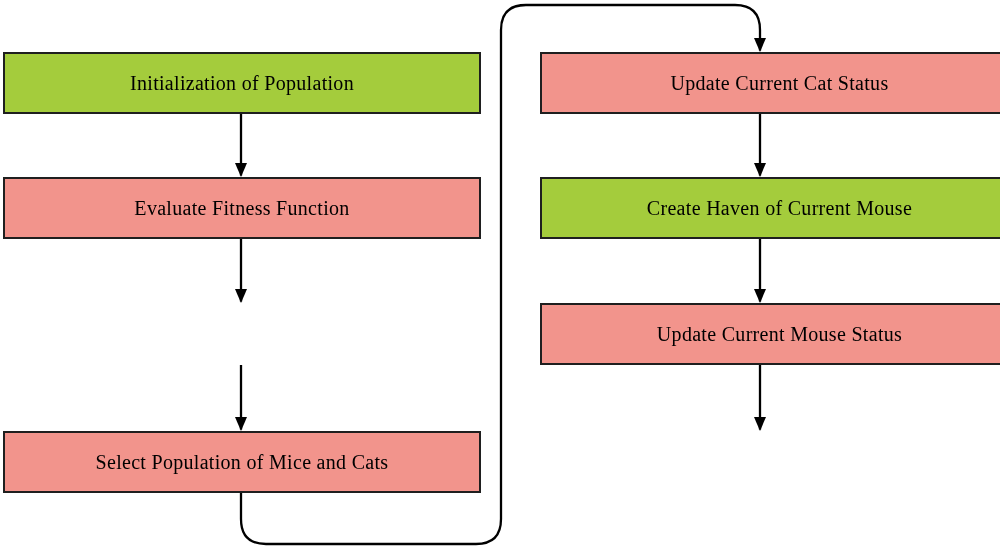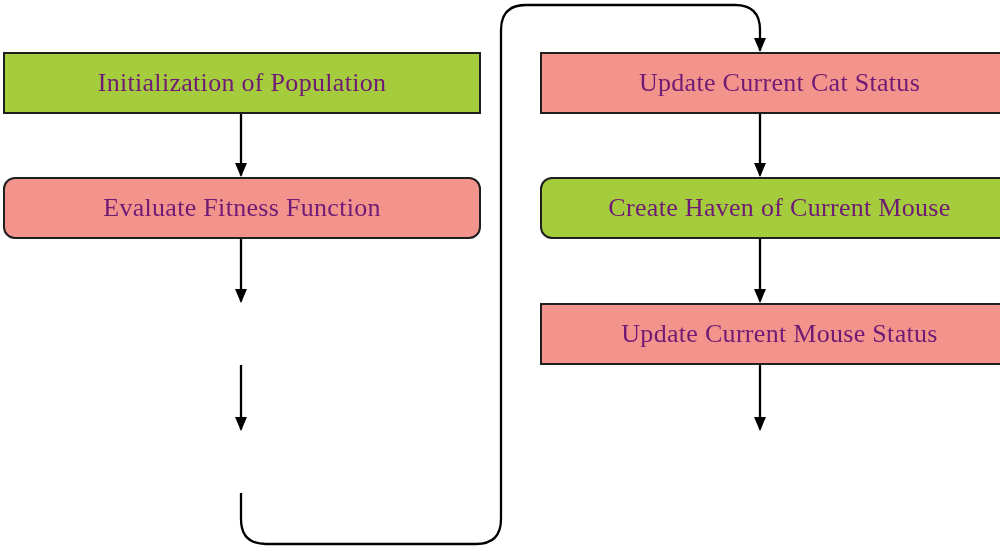--- a/index.html
+++ b/index.html
@@ -22,31 +22,31 @@
     width: 1000px;
     height: 554px;
   }
   .flow-box {
     position: absolute;
     height: 58px;
     border: 2.5px solid #1f1f1f;
     display: flex;
     align-items: center;
     justify-content: center;
-    font-size: 26px;
-    color: #701a75;
+    font-size: 20px;
+    color: #000000;
     text-align: center;
     line-height: 1.1;
     letter-spacing: 0.3px;
     box-sizing: content-box;
   }
   .col-left  { left: 3px;   width: 474px; }
   .col-right { left: 522px; width: 475px; margin-left: 18px; }
   .row-1 { top: 52px; }
-  .row-2 { top: 177px; border-radius: 12px; }
+  .row-2 { top: 177px; }
   .row-3 { top: 303px; }
   .row-4 { top: 431px; }
 </style>
 </head>
 <body>
 
 <div class="canvas">
 
   <svg class="connectors" viewBox="0 0 1000 554" xmlns="http://www.w3.org/2000/svg">
     <defs>
@@ -64,20 +64,21 @@
     <line x1="760" y1="365" x2="760" y2="429.5" stroke="#000000" stroke-width="2.3" marker-end="url(#arrowhead)"></line>
 
     <path d="M 241 493 L 241 519 Q 241 544 266 544 L 476 544 Q 501 544 501 519 L 501 30 Q 501 5 526 5 L 735 5 Q 760 5 760 30 L 760 50.5" fill="none" stroke="#000000" stroke-width="2.3" marker-end="url(#arrowhead)"></path>
   </svg>
 
   <div class="flow-box col-left row-1" style="background-color: rgb(164, 204, 60);">Initialization of Population</div>
 
   <div class="flow-box col-left row-2" style="background-color: rgb(242, 148, 140);">Evaluate Fitness Function</div>
 
 
+  <div class="flow-box col-left row-4" style="background-color: rgb(242, 148, 140);">Select Population of Mice and Cats</div>
 
   <div class="flow-box col-right row-1" style="background-color: rgb(242, 148, 140);">Update Current Cat Status</div>
 
   <div class="flow-box col-right row-2" style="background-color: rgb(164, 204, 60);">Create Haven of Current Mouse</div>
 
   <div class="flow-box col-right row-3" style="background-color: rgb(242, 148, 140);">Update Current Mouse Status</div>
 
 
 </div>
 

